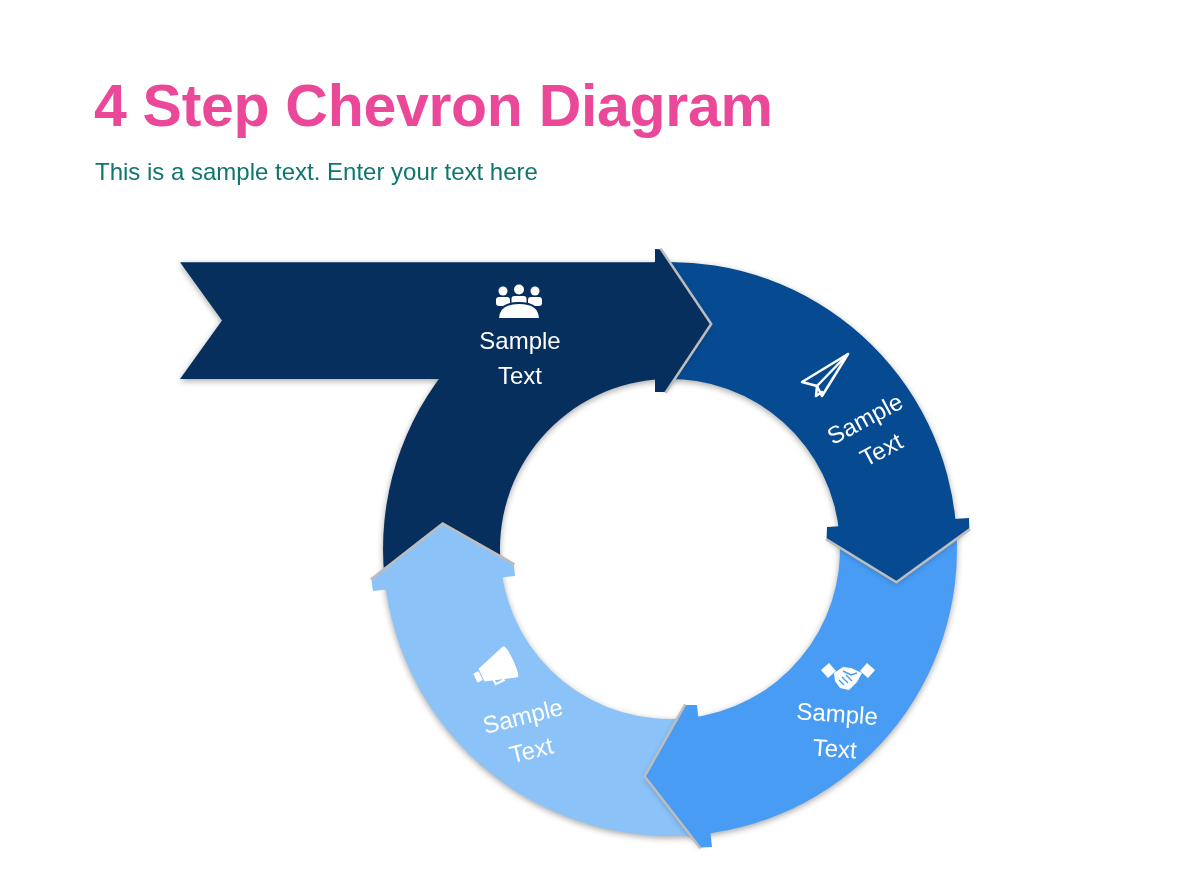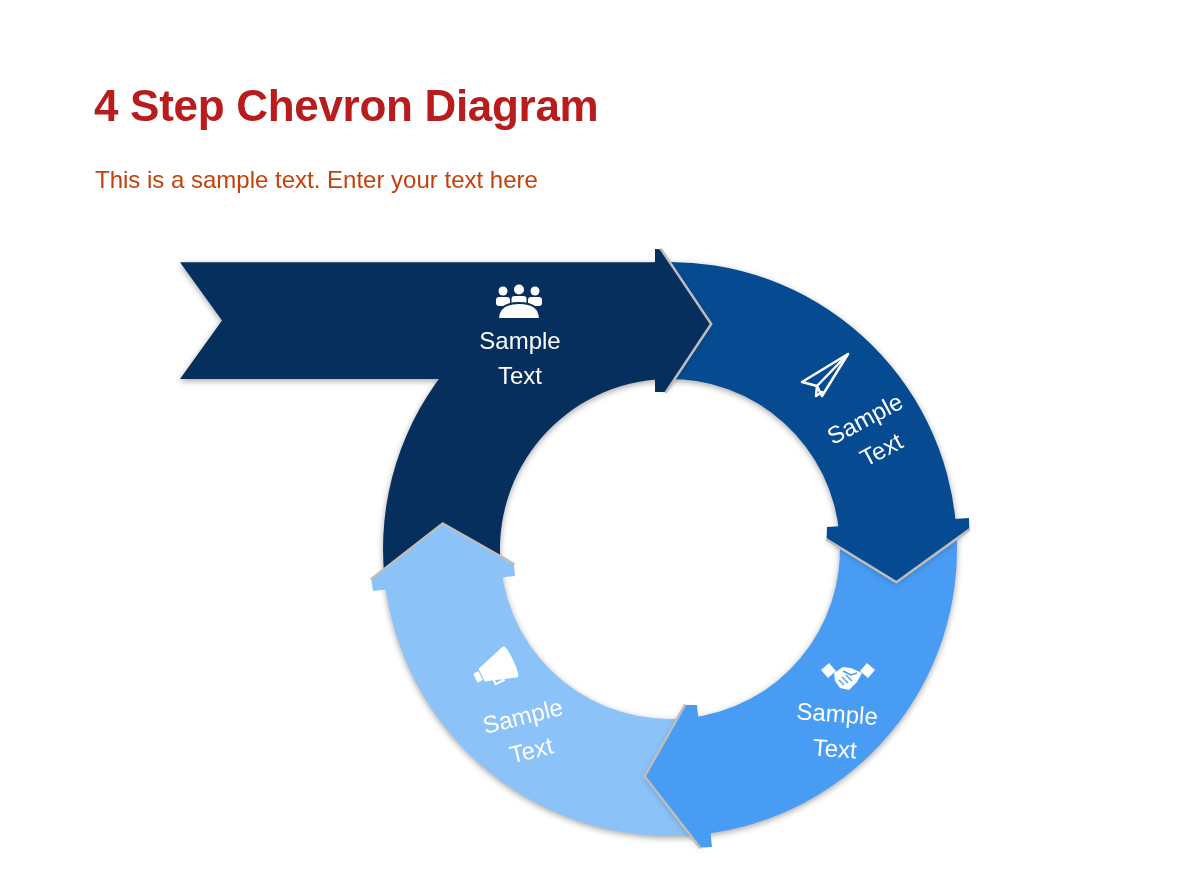--- a/index.html
+++ b/index.html
@@ -1,26 +1,26 @@
 <!DOCTYPE html>
 <html><head>
   <meta charset="utf-8">
   <style>
     html, body { margin: 0; padding: 0; background: #ffffff; }
     body { width: 1180px; height: 885px; position: relative; overflow: hidden; }
     .title {
       position: absolute; left: 94px; top: 76px;
       font-family: "Liberation Sans", sans-serif; font-weight: bold;
-      font-size: 44px; line-height: 60px; color: #b91c1c; white-space: nowrap;
+      font-size: 59px; line-height: 60px; color: #ec4899; white-space: nowrap;
       letter-spacing: -0.3px;
     }
     .subtitle {
-      position: absolute; left: 95px; top: 165px;
+      position: absolute; left: 95px; top: 157px;
       font-family: "Liberation Sans", sans-serif; font-size: 24px;
-      line-height: 30px; color: #c2410c; white-space: nowrap;
+      line-height: 30px; color: #0f766e; white-space: nowrap;
     }
     svg.diagram { position: absolute; left: 0; top: 0; }
     .seg { filter: drop-shadow(0px 2px 3px rgba(0,0,0,0.35)); }
     .edge { fill: none; stroke: #BDBDBD; stroke-width: 5; stroke-linejoin: miter; }
     .label {
       position: absolute; width: 140px; text-align: center;
       font-family: "Liberation Sans", sans-serif; font-size: 24px;
       line-height: 35px; color: #ffffff; white-space: nowrap;
     }
     .label span { display: block; }

